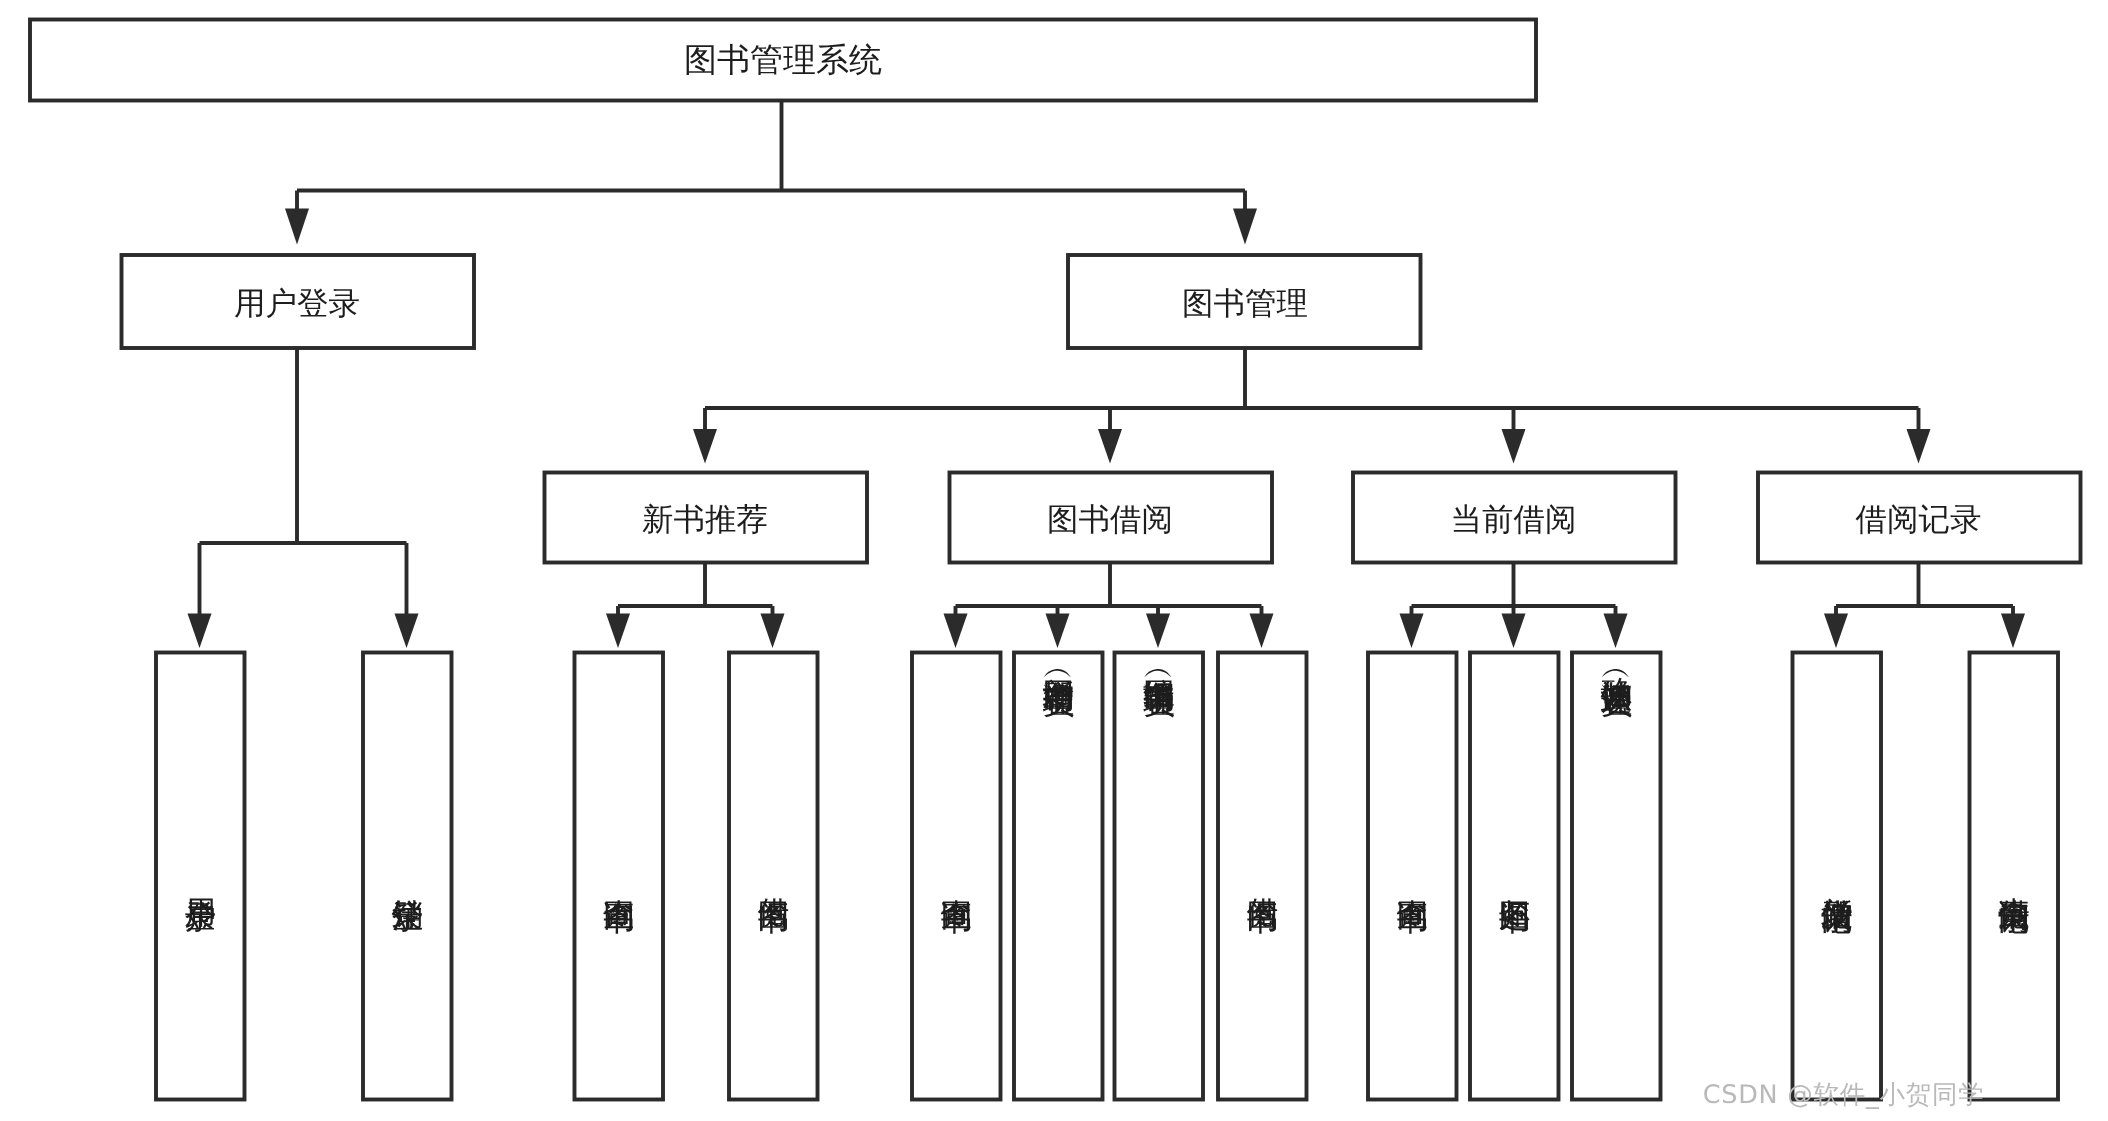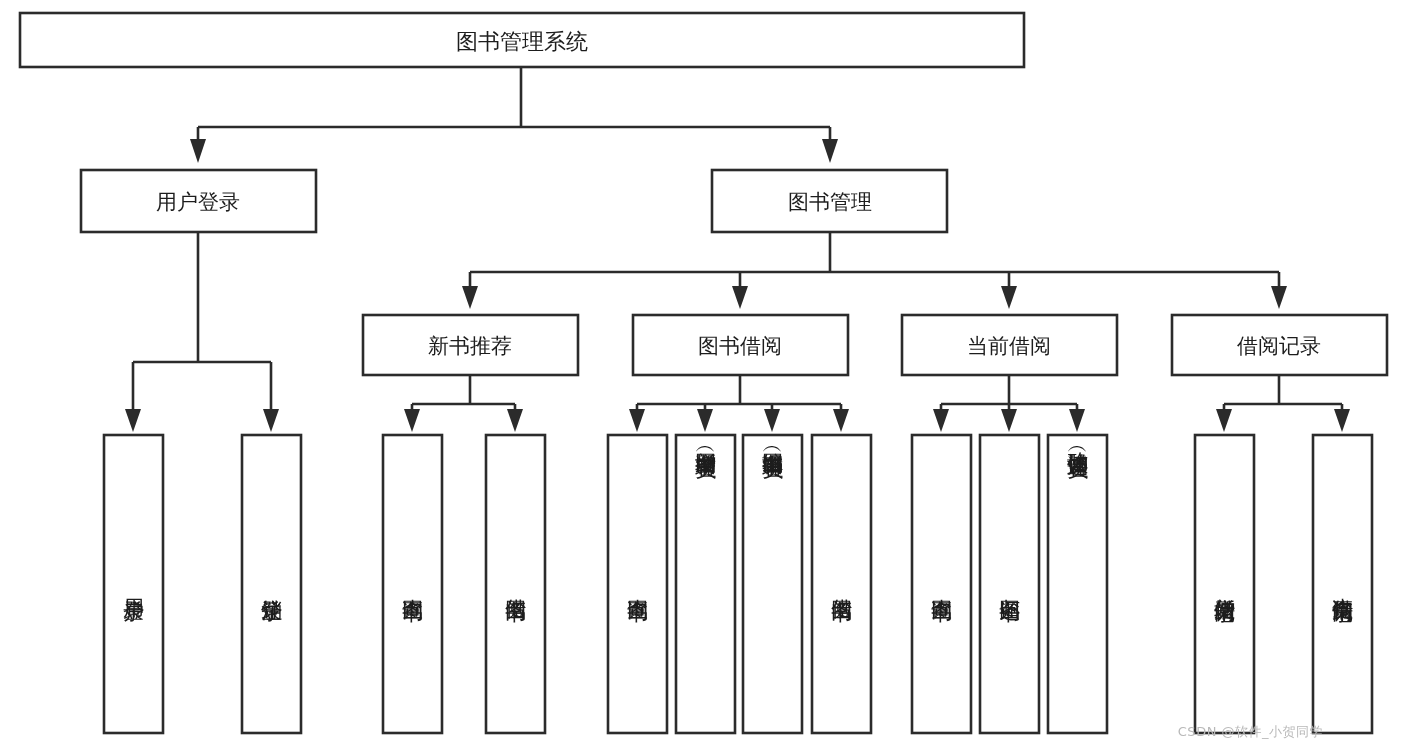--- a/index.html
+++ b/index.html
@@ -68,21 +68,21 @@
     color: #1d1d1d;
     letter-spacing: 1px;
     white-space: nowrap;
     text-align: center;
   }
   .watermark {
     position: absolute;
     right: 13px;
     bottom: 6px;
     font-family: "DejaVu Sans", "Liberation Sans", sans-serif;
-    font-size: 13px;
+    font-size: 17px;
     color: #b9b9b9;
     white-space: nowrap;
     letter-spacing: 0.5px;
   }
 </style>
 </head>
 <body>
 
 <div id="diagram-root">
 

